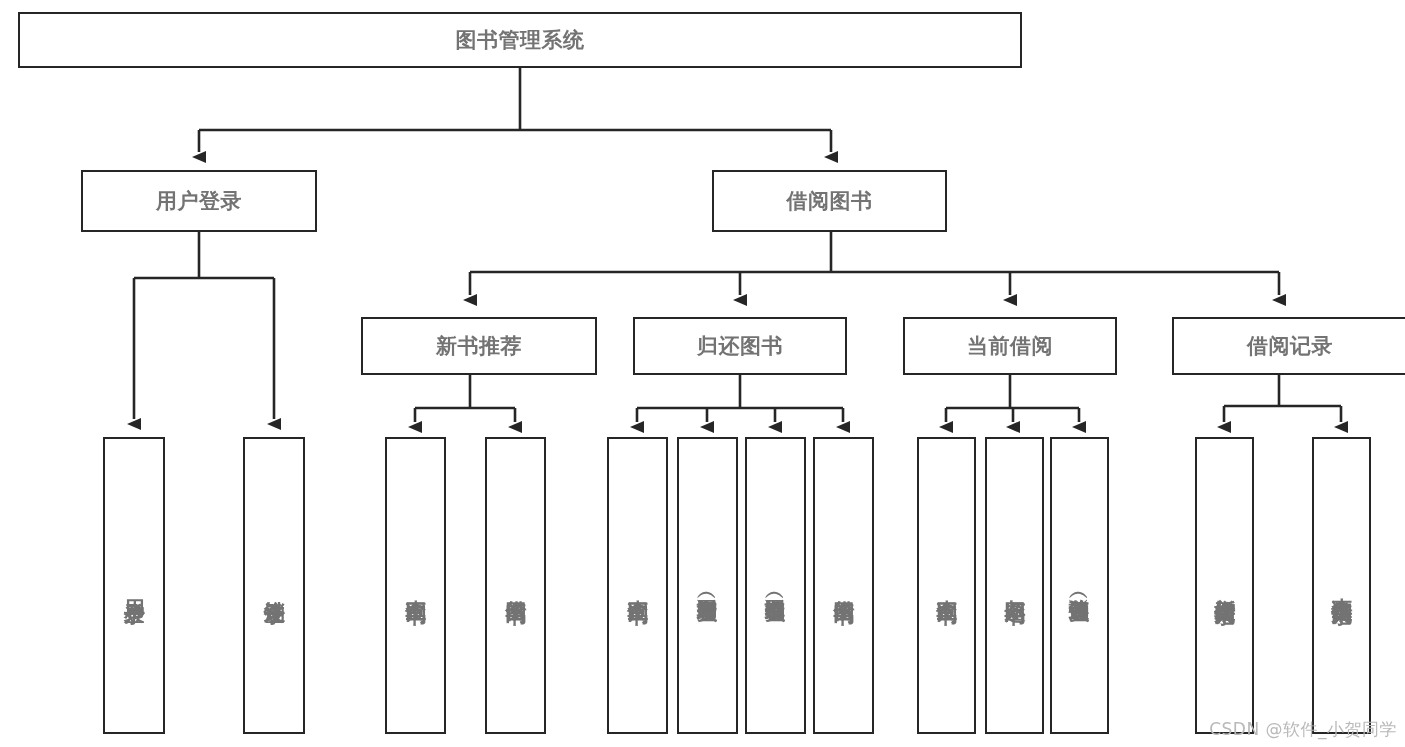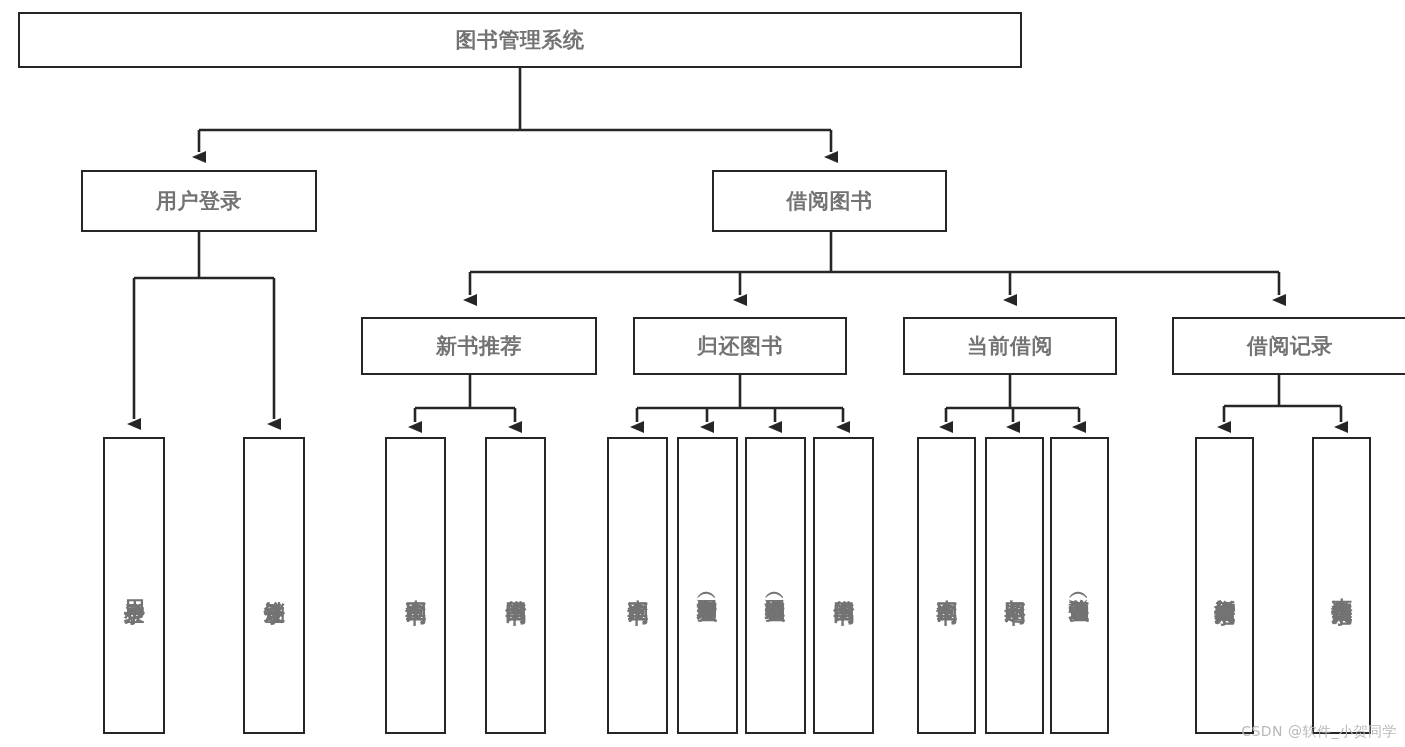--- a/index.html
+++ b/index.html
@@ -60,21 +60,21 @@
     line-height: 1;
   }
   .node.vert.tight .node-label {
     font-size: 20px;
     letter-spacing: 0.5px;
   }
   #watermark {
     position: absolute;
     right: 8px;
     bottom: 6px;
-    font-size: 14px;
+    font-size: 17px;
     color: #b9b9b9;
     letter-spacing: 0.5px;
     white-space: nowrap;
     font-family: "DejaVu Sans", "Liberation Sans", sans-serif;
   }
 </style>
 </head>
 <body>
 
 <div id="diagram-root">

